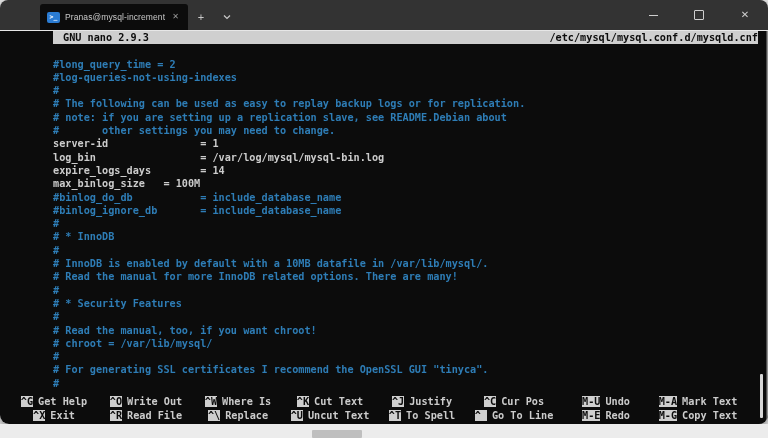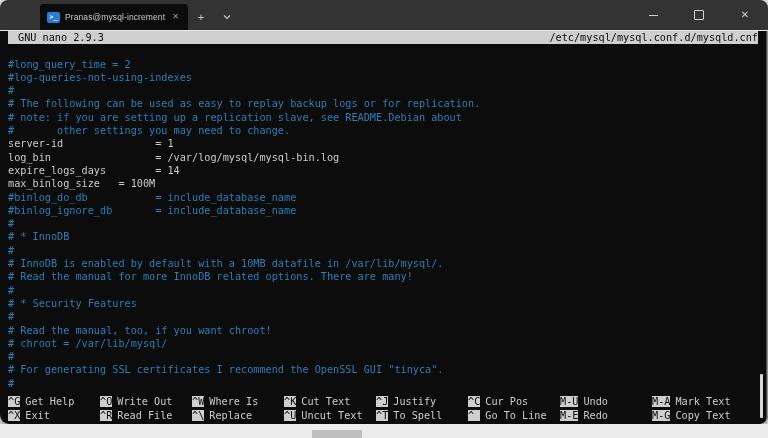--- a/index.html
+++ b/index.html
@@ -44,39 +44,40 @@
     color:#c9c9c9;font-size:11px;
   }
   .win-controls{margin-left:auto;display:flex;height:30px;}
   .ctrl{width:46px;display:flex;align-items:center;justify-content:center;color:#cfcfcf;}
   .min-line{width:9px;height:1px;background:#cfcfcf;}
   .max-box{width:8px;height:8px;border:1px solid #cfcfcf;border-radius:1px;}
   .close-x{font-size:10px;line-height:1;}
   
   .terminal{
     height:394px;background:#0c0c0c;position:relative;
-    font-size:10.2px;line-height:13.3px;font-weight:normal;
+    font-size:10.2px;line-height:13.3px;font-weight:bold;
     box-shadow:inset -1.5px 0 0 #8f8f8f;
+    padding-left:45px;
   }
   .nano-header{
     position:relative;height:13.3px;margin:1px 10px 0 8px;
     background:#cfcfcf;color:#0c0c0c;
   }
   .nano-version{position:absolute;left:10px;top:0;}
   .nano-file{position:absolute;left:0;right:0;top:0;text-align:right;}
   .editor{
     padding:13.3px 8px 0 8px;white-space:pre;
   }
   .line{height:13.3px;}
   .line.cmt{color:#2e7db6;}
   .line.cfg{color:#cccccc;}
   .shortcuts{
     position:absolute;left:8px;right:8px;bottom:3px;
     display:grid;grid-template-columns:repeat(8,92px);
-    color:#cccccc;white-space:pre;
+    color:#cccccc;white-space:pre;text-align:center;
   }
   .sc-cell{height:13.3px;overflow:hidden;}
   .sc-key{background:#cfcfcf;color:#0c0c0c;}
   .sc-lbl{margin-left:5px;}
   .scroll-thumb{
     position:absolute;right:5px;bottom:7px;width:3px;height:44px;
     background:#d6d6d6;border-radius:1px;
   }
   
   .bottom-strip{

